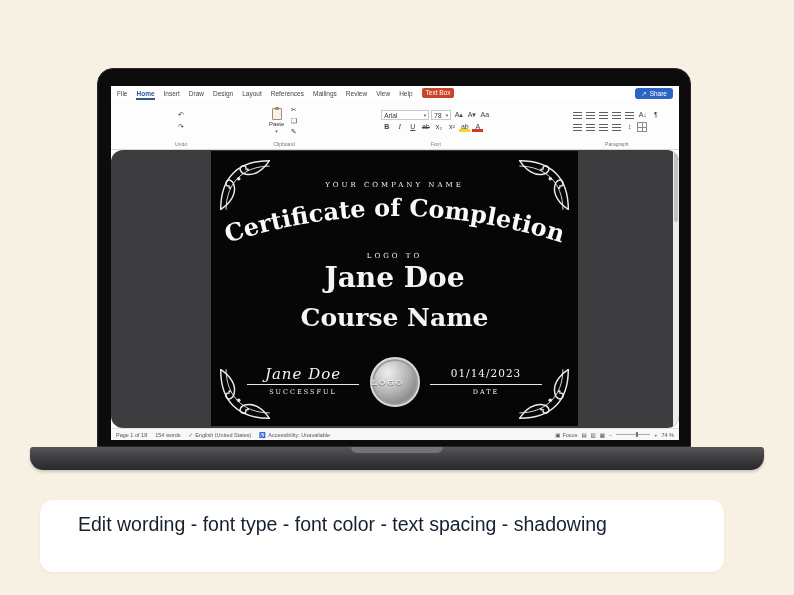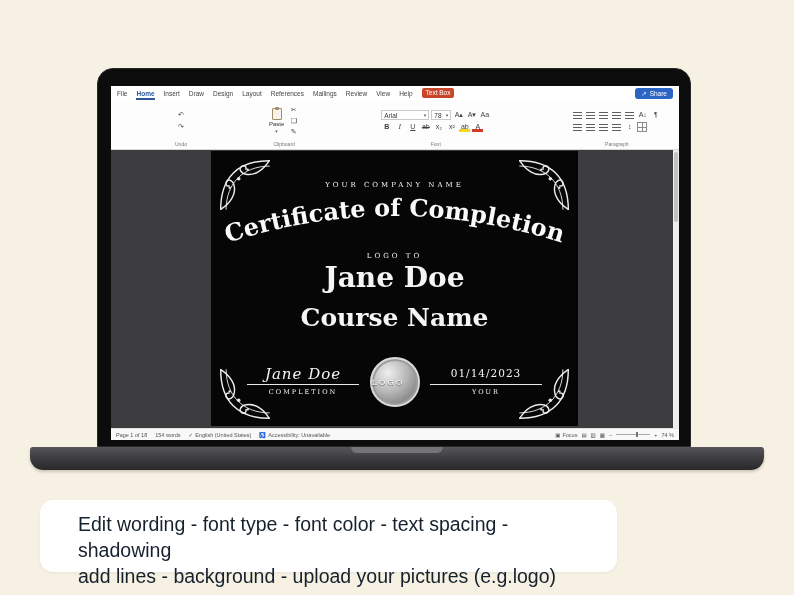--- a/index.html
+++ b/index.html
@@ -75,21 +75,21 @@
   .stylebox.h1 { font-family:"DejaVu Serif",serif; color:#2f5496; font-size:9.5px; }
 
   .editcol { display:flex; flex-direction:column; gap:2px; justify-content:center; }
   .editrow { display:flex; align-items:center; gap:2px; font-size:6.5px; color:#333; }
   .mag { width:5px; height:5px; border:1px solid #555; border-radius:50%; position:relative;
          display:inline-block; }
   .mag::after { content:""; position:absolute; right:-3px; bottom:-2px; width:3px; height:1px;
                 background:#555; transform:rotate(45deg); }
   .selico { width:6px; height:5px; border:1px dashed #666; display:inline-block; }
 
-  .doc { flex:1; background:#3d3d40; position:relative; overflow:hidden; }
+  .doc { flex:1; background:#3d3d40; position:relative; overflow:hidden;border-radius:12px; }
   .scroll { position:absolute; right:0; top:0; bottom:0; width:6px; background:#ededed; }
   .thumb { position:absolute; top:2px; left:1px; width:4px; height:70px; background:#c1c1c1;
            border-radius:2px; }
 
   .status { height:12px; border-top:1px solid #e3e3e3; display:flex; align-items:center;
             font-size:5.5px; color:#555; padding:0 5px; background:#f8f8f8; flex:0 0 auto; }
   .sleft { display:flex; gap:8px; align-items:center; }
   .sl-item { display:flex; gap:2px; align-items:center; white-space:nowrap; }
   .sright { margin-left:auto; display:flex; gap:4px; align-items:center; }
   .zoomtrack { width:34px; height:1px; background:#aaa; position:relative; }
@@ -121,21 +121,21 @@
   .smalllbl { font-size:6.5px; letter-spacing:2px; margin-top:3px; }
   .datecol { position:absolute; right:28px; width:128px; top:12px; text-align:center; }
   .dateval { font-size:10.5px; letter-spacing:1px; margin-bottom:5px; }
   .logo { position:absolute; left:50%; top:2px; transform:translateX(-50%); width:50px; height:50px;
           border-radius:50%; border:2px solid #d9d9d9;
           background:radial-gradient(circle at 35% 30%,#efefef,#b5b5b5 45%,#878787 75%,#6d6d6d);
           box-shadow:inset 0 0 0 2px #9b9b9b; display:flex; align-items:center; }
   .logo span { font-size:8px; letter-spacing:2px; color:#fcfcfc; text-shadow:0 1px 1px #4c4c4c; }
 
   
-  .caption { position:absolute; left:40px; top:500px; width:577px; height:72px; background:#fff;
+  .caption { position:absolute; left:40px; top:500px; width:684px; height:72px; background:#fff;
              border-radius:13px; padding:11px 20px 0 38px; color:#16212e; font-size:19.5px;
              line-height:26px; box-shadow:0 1px 3px rgba(0,0,0,.06); }
 </style>
 </head>
 <body>
 
 <svg width="0" height="0" style="position:absolute">
   <defs>
     <g id="flr" fill="none" stroke="#ececec" stroke-width="1.6" stroke-linecap="round">
       <path d="M3 57 C3 22 22 3 57 3"></path>
@@ -322,29 +322,29 @@
         </svg>
 
         <div class="cert-award">LOGO TO</div>
         <div class="cert-name">Jane Doe</div>
         <div class="cert-course">Course Name</div>
 
         <div class="brow">
           <div class="sigcol">
             <div class="script">Jane Doe</div>
             <div class="cline"></div>
-            <div class="smalllbl">COMPLETION</div>
+            <div class="smalllbl">SUCCESSFUL</div>
           </div>
           <div class="logo">
             <span>LOGO</span>
           </div>
           <div class="datecol">
             <div class="dateval">01/14/2023</div>
             <div class="cline"></div>
-            <div class="smalllbl">YOUR</div>
+            <div class="smalllbl">DATE</div>
           </div>
         </div>
       </div>
       <div class="scroll">
         <div class="thumb"></div>
       </div>
     </div>
 
     <div class="status">
       <div class="sleft">
@@ -378,14 +378,13 @@
 
   </div>
 </div>
 
 <div class="base">
   <div class="notch"></div>
 </div>
 
 <div class="caption">
   <div>Edit wording - font type - font color - text spacing - shadowing</div>
-  <div>add lines - background -  upload your pictures (e.g.logo)</div>
 </div>
 
 </body></html>

